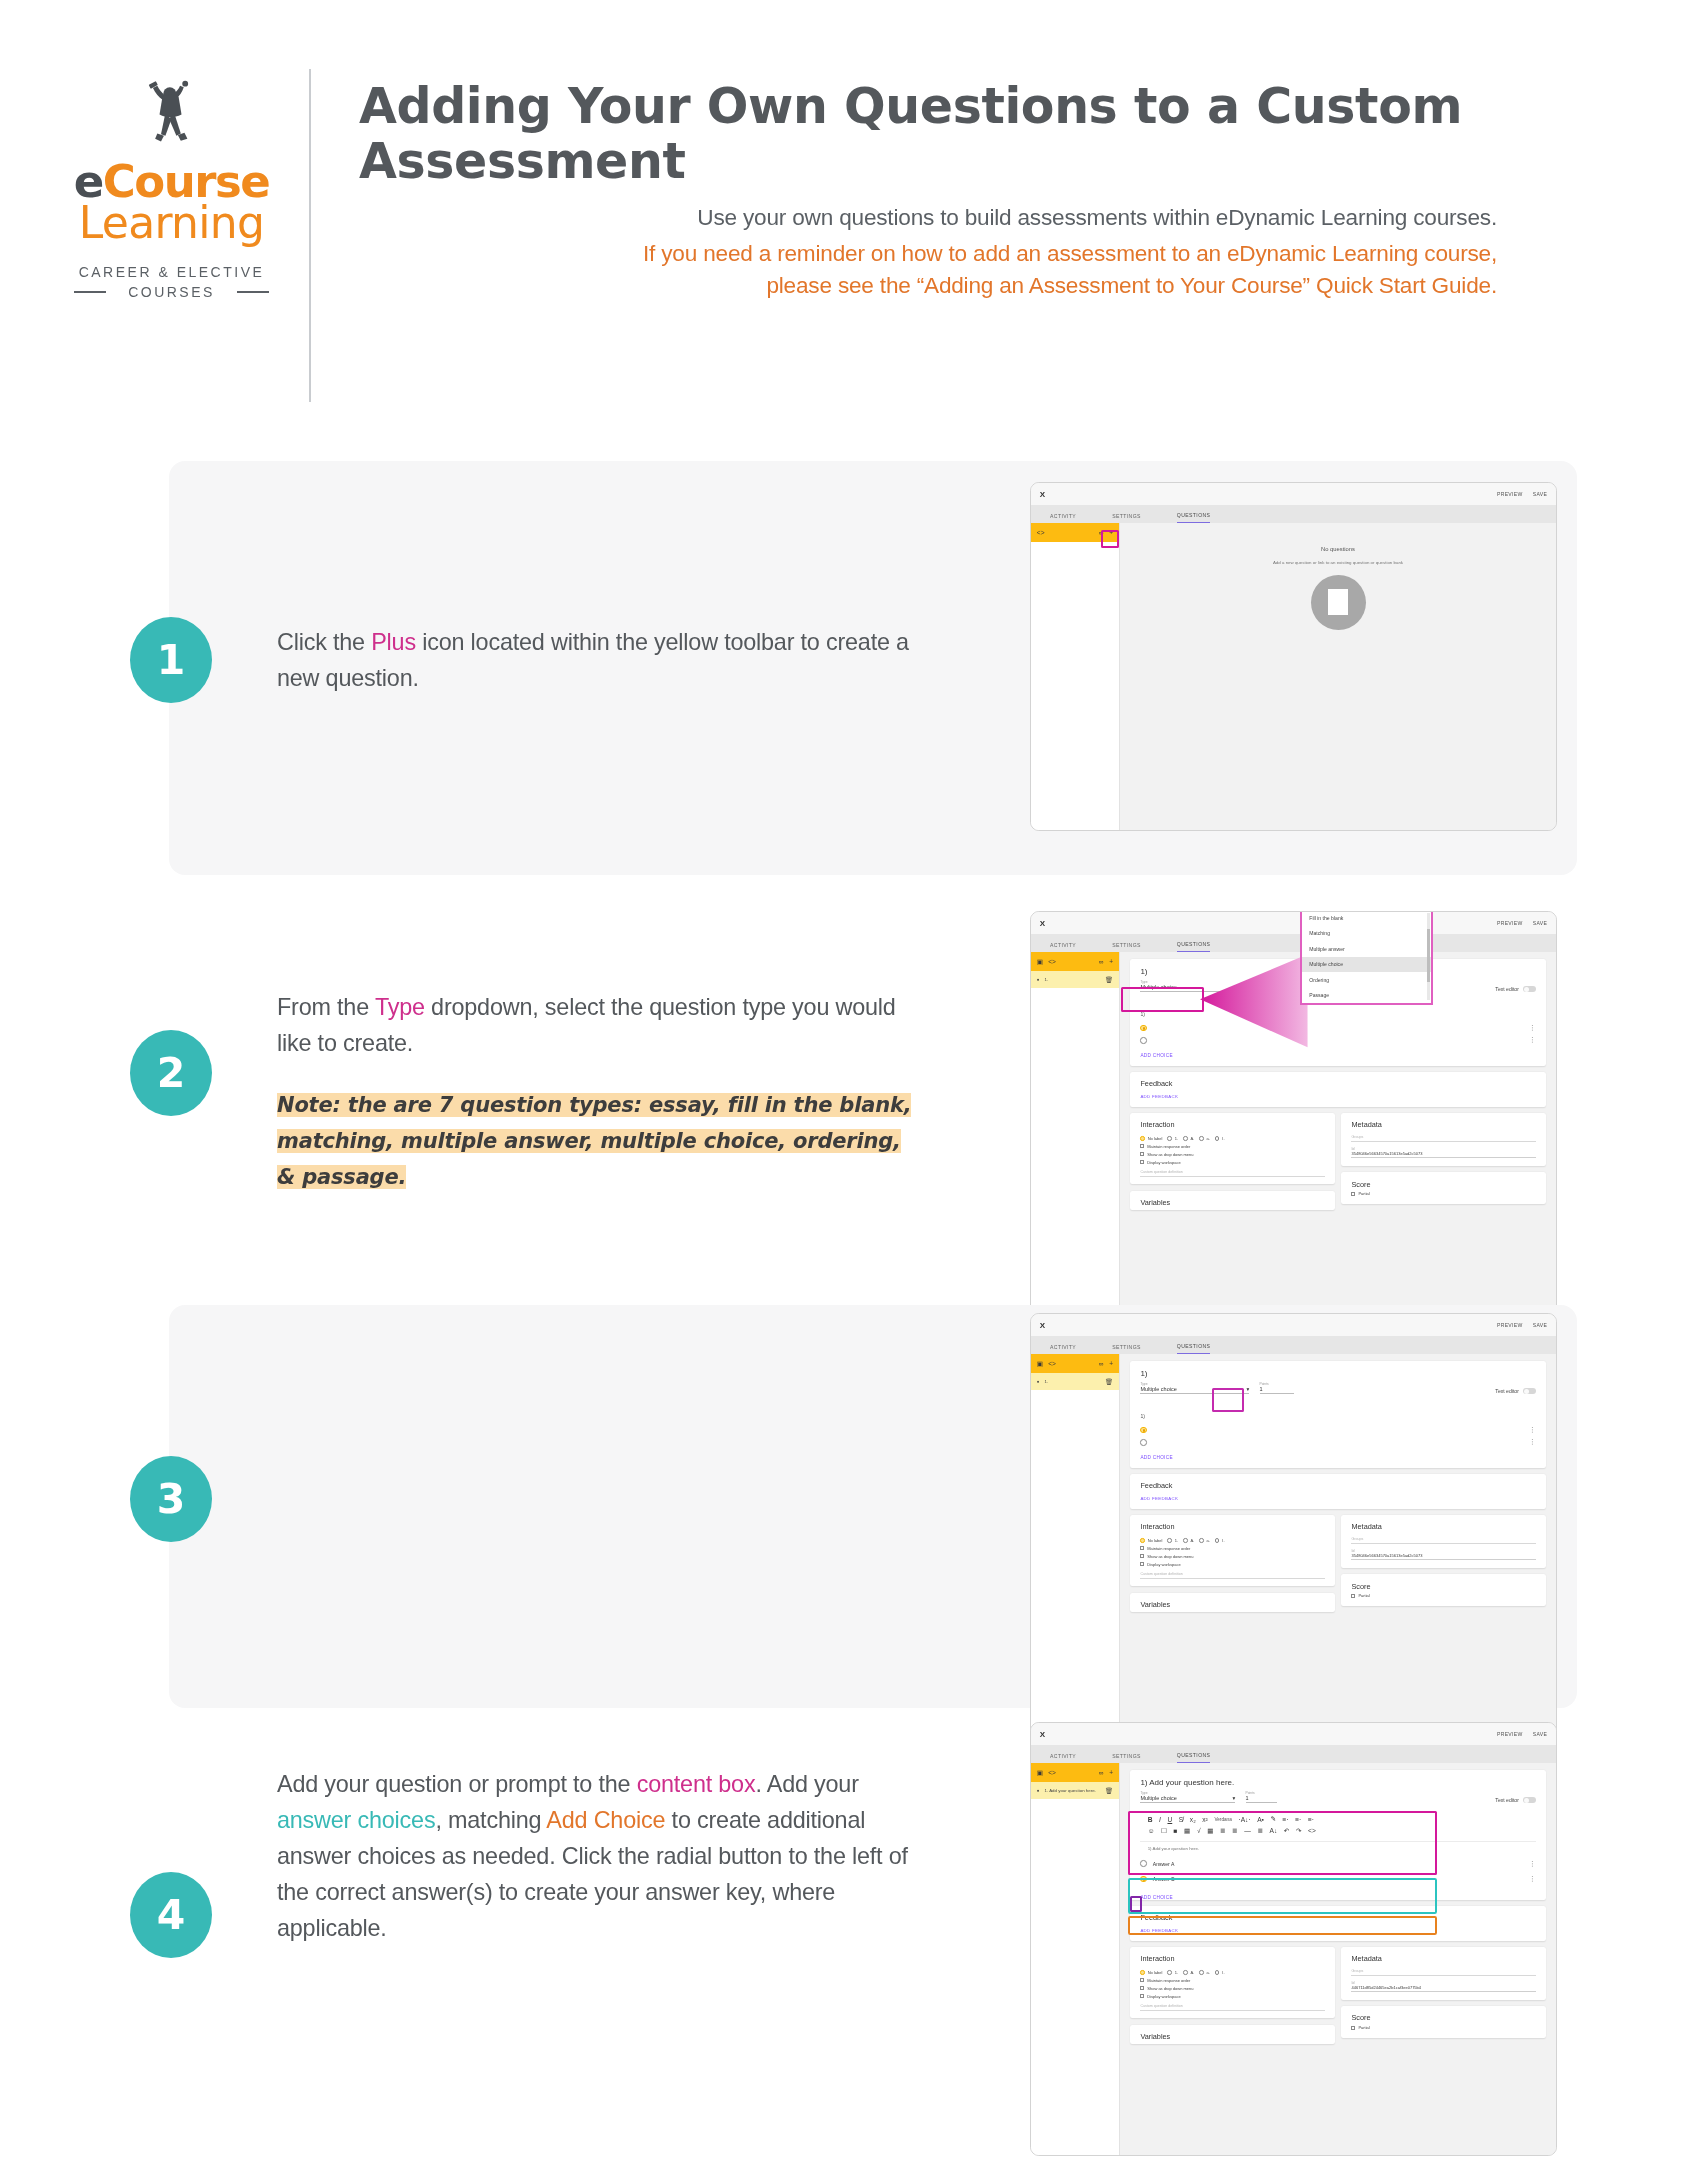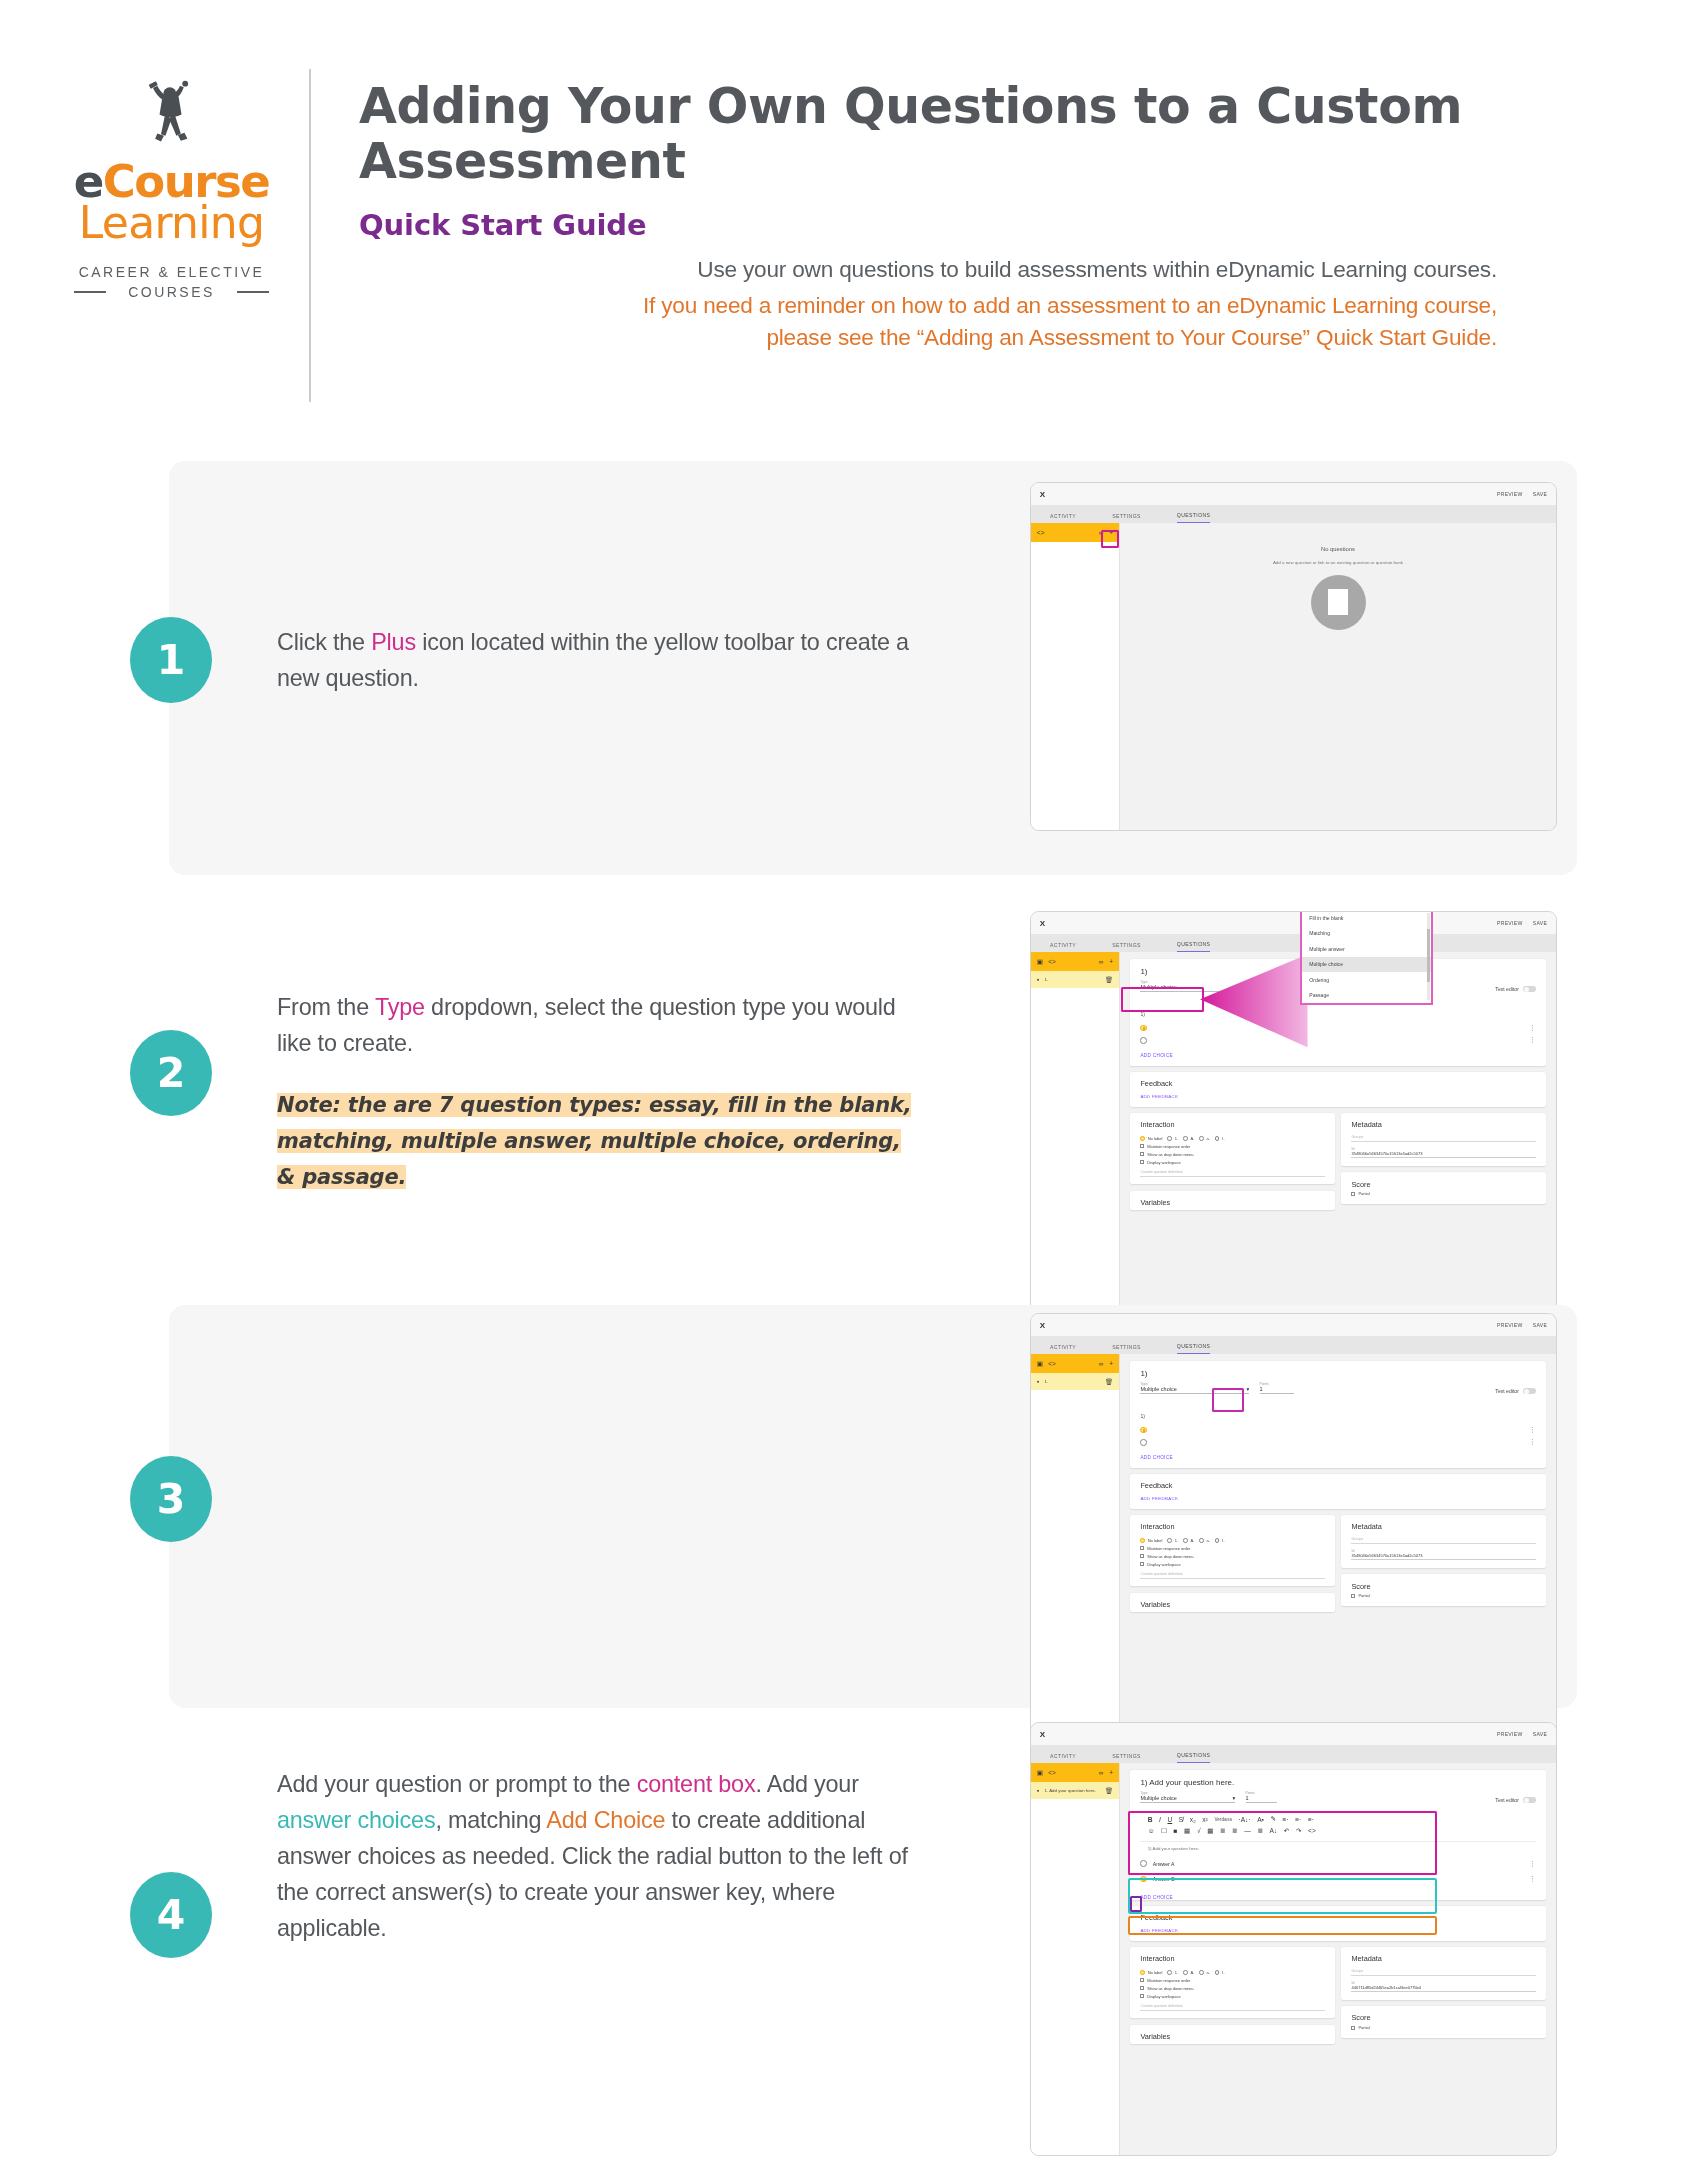--- a/index.html
+++ b/index.html
@@ -168,21 +168,20 @@
         <span class="logo-rule"></span>
         <span class="logo-sub2">COURSES</span>
         <span class="logo-rule"></span>
       </div>
     </div>
 
     <div class="hdr-divider"></div>
 
     <div class="hdr-text">
       <div class="hdr-title">Adding Your Own Questions to a Custom Assessment</div>
-      <div class="hdr-sub">Quick Start Guide</div>
       <div class="hdr-p">Use your own questions to build assessments within eDynamic Learning courses.</div>
       <div class="hdr-p orange">If you need a reminder on how to add an assessment to an eDynamic Learning course,</div>
       <div class="hdr-p orange" style="margin-top:0">please see the “Adding an Assessment to Your Course” Quick Start Guide.</div>
     </div>
   </div>
 
   <div class="sec-bg" style="top:461px; height:414px;"></div>
   <div class="badge" style="left:130px; top:617px;">1</div>
   <div class="steptext" style="left:277px; top:624px;">
     <span>Click the </span><span class="kw-pink">Plus</span><span> icon located within the yellow toolbar to create a new question.</span>

